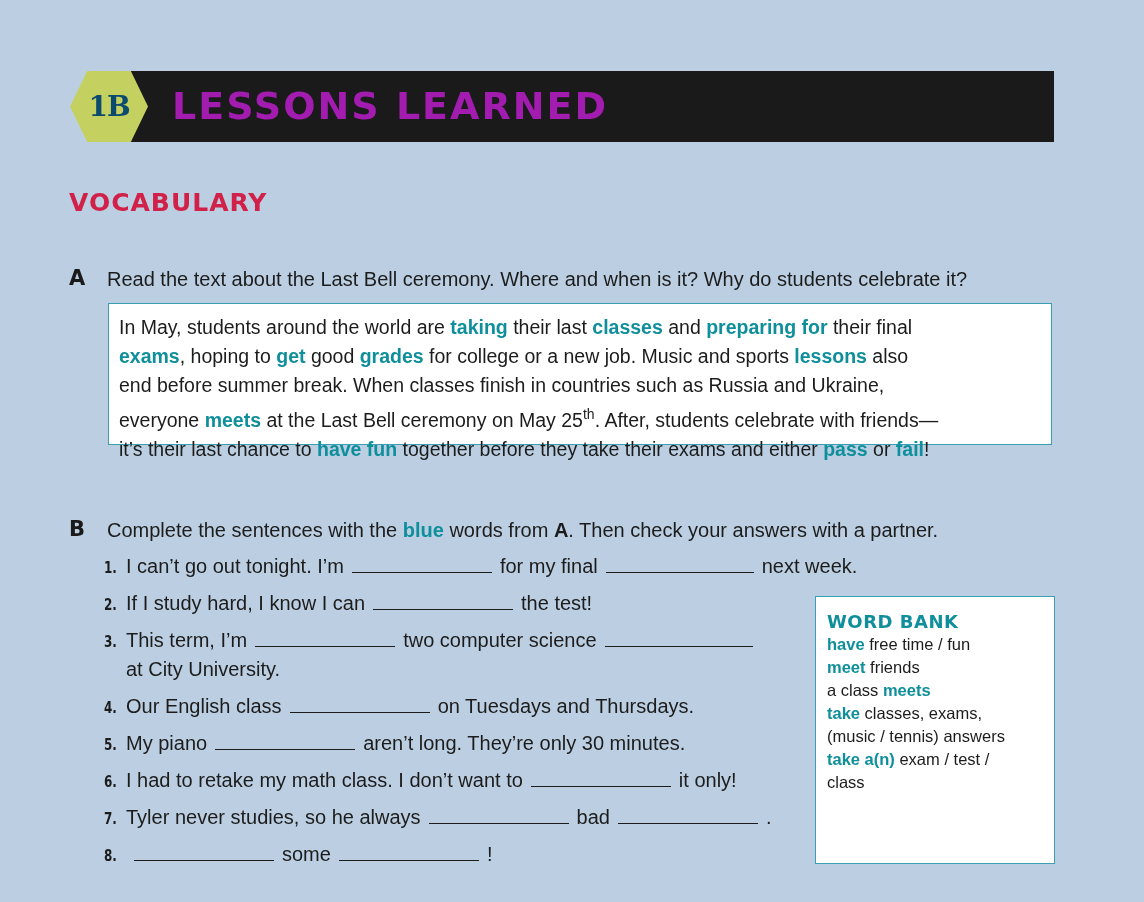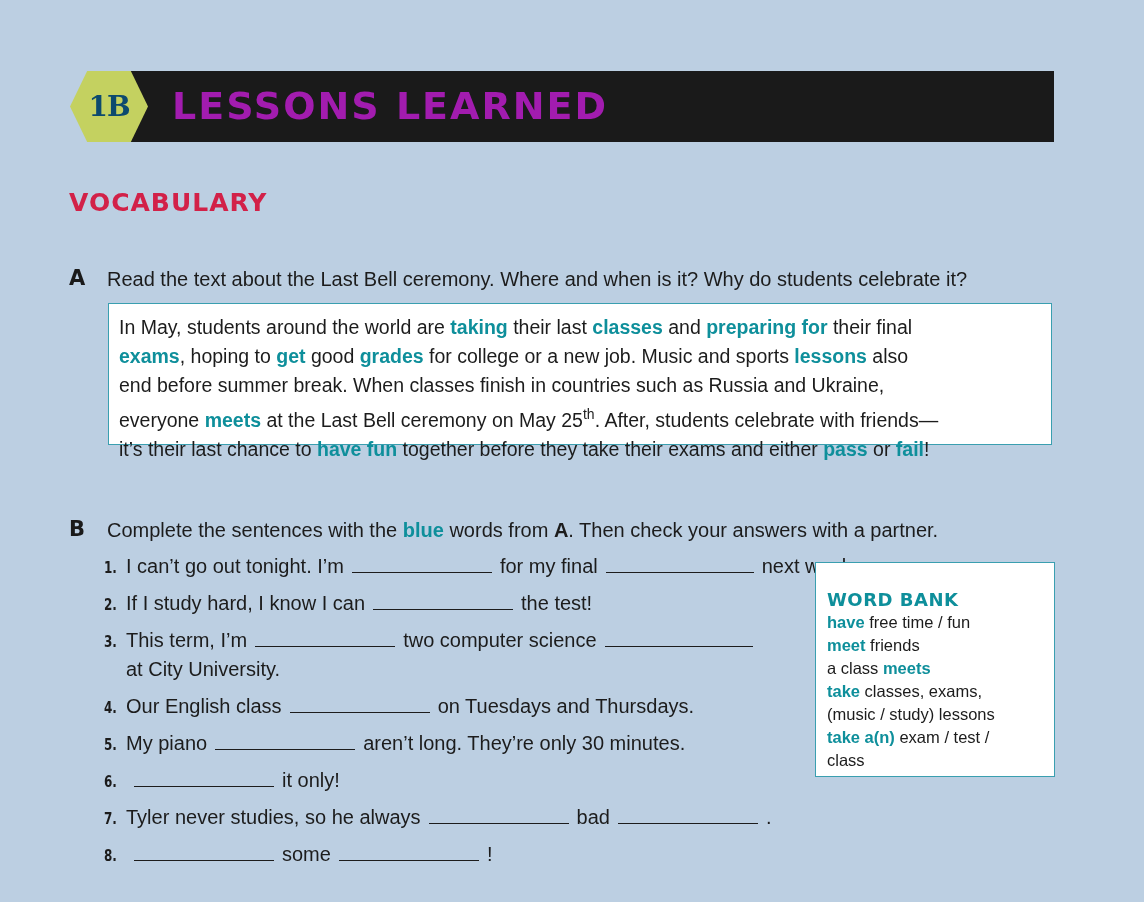--- a/index.html
+++ b/index.html
@@ -55,23 +55,23 @@
   }
   .num {
     font-family:"DejaVu Sans", sans-serif; font-weight:bold; font-size:15px;
     width:22px; display:inline-block; transform:scaleX(0.8); transform-origin:left;
   }
   .blank {
     display:inline-block; border-bottom:1.3px solid #1c1c1c; height:1px;
     margin:0 8px; vertical-align:baseline;
   }
   .wordbank {
-    position:absolute; left:815px; top:562px; width:240px; height:215px;
+    position:absolute; left:815px; top:596px; width:240px; height:268px;
     background:#fff; border:1.5px solid #3a9fb0; box-sizing:border-box;
-    padding:26px 10px 0 11px; font-size:16.5px; line-height:23px;
+    padding:14px 10px 0 11px; font-size:16.5px; line-height:23px;
   }
   .wb-title {
     font-family:"DejaVu Sans", sans-serif; font-weight:bold; font-size:18px;
     color:#0e8f9b; letter-spacing:0.5px; line-height:22px;
   }
 </style>
 </head>
 <body>
 
 <div class="header-bar"></div>
@@ -129,20 +129,21 @@
       <span>on Tuesdays and Thursdays.</span>
     </div>
     <div class="item" style="top: 732px;">
       <span class="num">5.</span>
       <span>My piano</span>
       <span class="blank" style="width: 140px;"></span>
       <span>aren’t long. They’re only 30 minutes.</span>
     </div>
     <div class="item" style="top: 769px;">
       <span class="num">6.</span>
+      <span>I had to retake my math class. I don’t want to</span>
       <span class="blank" style="width: 140px;"></span>
       <span>it only!</span>
     </div>
     <div class="item" style="top: 806px;">
       <span class="num">7.</span>
       <span>Tyler never studies, so he always</span>
       <span class="blank" style="width: 140px;"></span>
       <span>bad</span>
       <span class="blank" style="width: 140px;"></span>
       <span>.</span>
@@ -156,17 +157,17 @@
     </div>
   </div>
 
 <div class="wordbank">
   <div class="wb-title">WORD BANK</div>
   <div id="wb-lines">
       <div><span class="hl">have</span><span> free time / fun</span></div>
       <div><span class="hl">meet</span><span> friends</span></div>
       <div><span>a class </span><span class="hl">meets</span></div>
       <div><span class="hl">take</span><span> classes, exams,</span></div>
-      <div><span>(music / study) lessons</span></div>
+      <div><span>(music / tennis) answers</span></div>
       <div><span class="hl">take a(n)</span><span> exam / test /</span></div>
       <div><span>class</span></div>
     </div>
 </div>
 
 </body></html>

